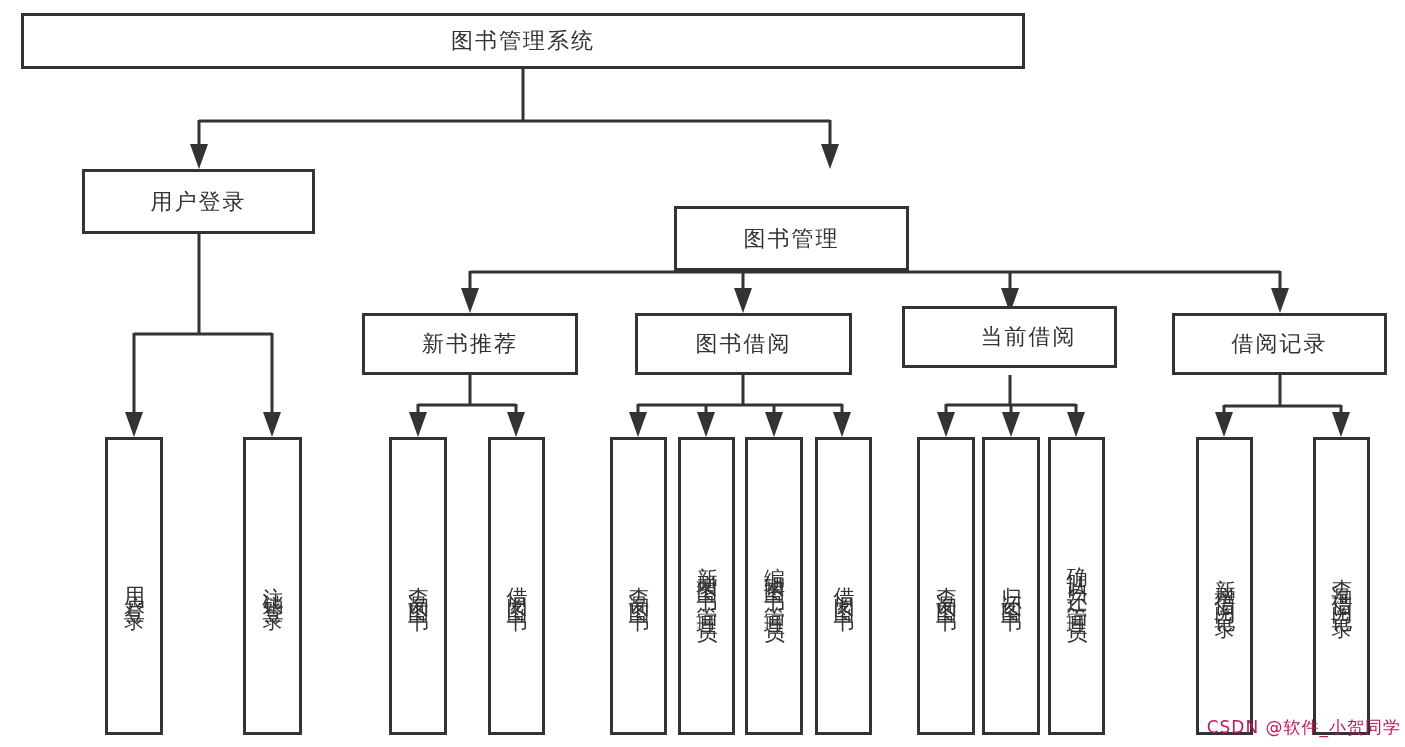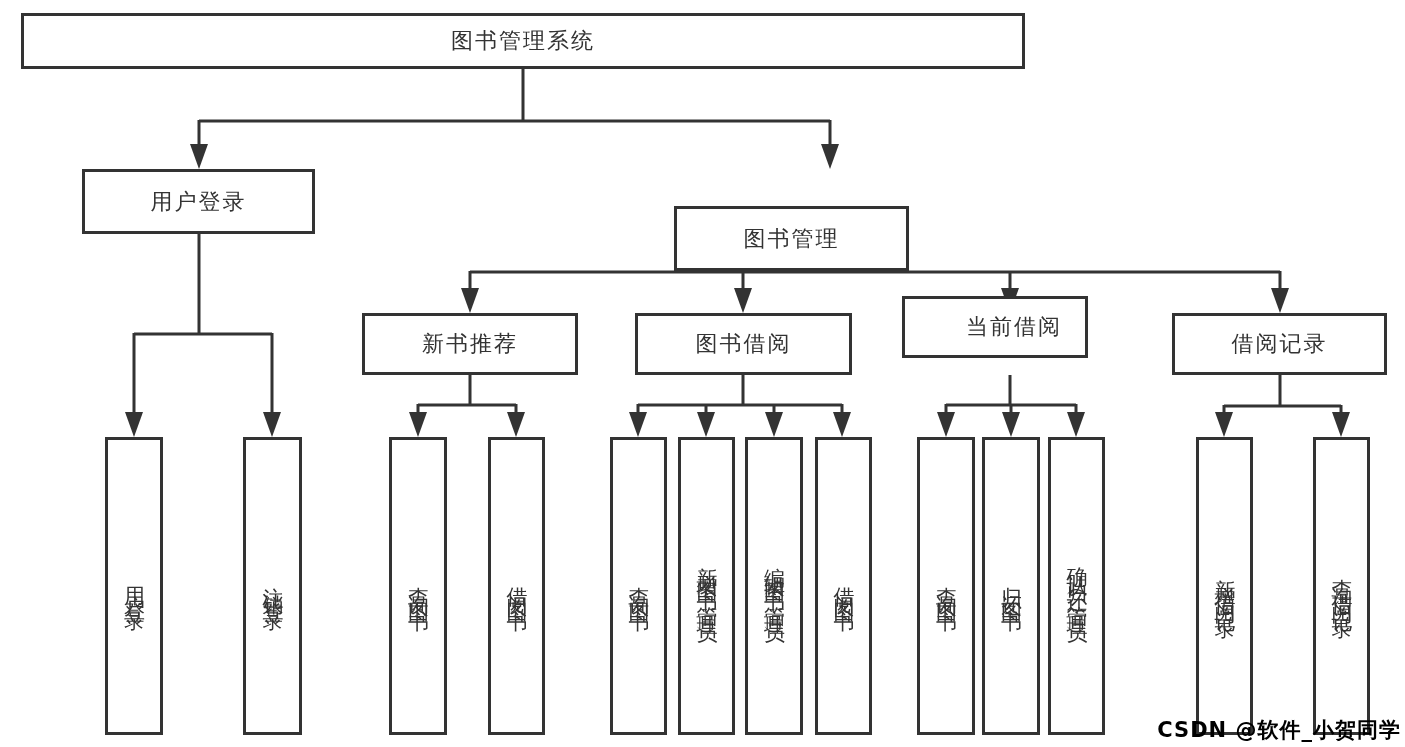--- a/index.html
+++ b/index.html
@@ -34,25 +34,24 @@
     letter-spacing:8px;
     line-height:1.1;
     white-space:nowrap;
   }
   .leaf{top:437px;height:298px;width:58px;}
   .watermark{
     position:absolute;
     top:716px;
     right:4px;
     z-index:3;
-    font-size:21px;
-    color:#000000;
+    font-size:17px;
+    color:#be185d;
     letter-spacing:1px;
     white-space:nowrap;
-    font-weight:bold;
   }
 </style>
 </head>
 <body>
 
 <div id="canvas">
 
   <svg id="wires" width="1405" height="747" viewBox="0 0 1405 747">
     <g fill="none" stroke-width="3" stroke="#333333">
 
@@ -106,21 +105,21 @@
   <div class="box h" style="left:674px;top:169px;width:235px;height:65px;margin-top:37px;">
     <span>图书管理</span>
   </div>
 
   <div class="box h" style="left:362px;top:313px;width:216px;height:62px;text-align:center;">
     <span>新书推荐</span>
   </div>
   <div class="box h" style="left:635px;top:313px;width:217px;height:62px;">
     <span>图书借阅</span>
   </div>
-  <div class="box h" style="left:902px;top:296px;width:186px;height:62px;padding-left:38px;">
+  <div class="box h" style="left:902px;top:306px;width:215px;height:62px;padding-left:38px;">
     <span>当前借阅</span>
   </div>
   <div class="box h" style="left:1172px;top:313px;width:215px;height:62px;">
     <span>借阅记录</span>
   </div>
 
   <div class="box v leaf" style="left:105px;">
     <span>用户登录</span>
   </div>
   <div class="box v leaf" style="left:243px;width:59px;">

